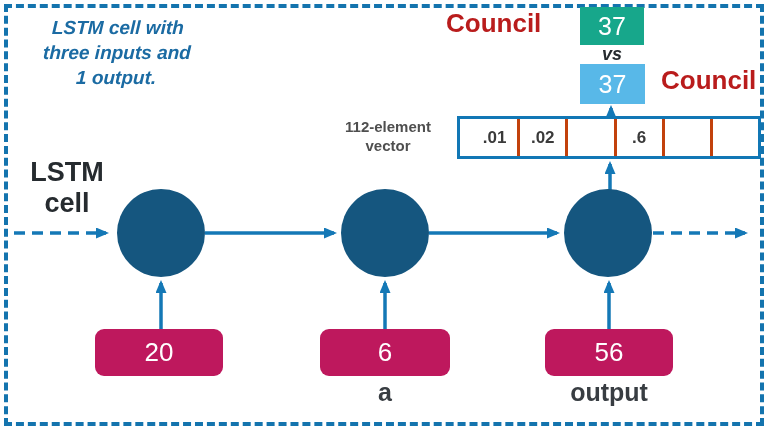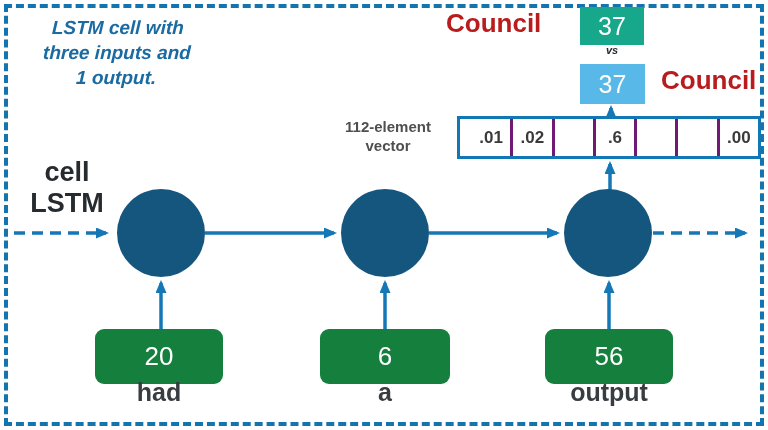--- a/index.html
+++ b/index.html
@@ -24,50 +24,50 @@
   }
   #council-left{left:446px;top:8px;width:110px;}
   #council-right{left:661px;top:65px;width:110px;}
   #pred-box{
     left:580px;top:7px;width:64px;height:38px;background:#17a78b;
     color:#fff;font-size:25px;font-weight:400;
     display:flex;align-items:center;justify-content:center;
   }
   #vs{
     left:580px;top:44px;width:64px;text-align:center;
-    font-size:11px;font-weight:700;font-style:italic;color:#262b2f;
+    font-size:18px;font-weight:700;font-style:italic;color:#262b2f;
   }
   #actual-box{
     left:580px;top:64px;width:65px;height:40px;background:#58b8e8;
     color:#fff;font-size:25px;
     display:flex;align-items:center;justify-content:center;
   }
   
   #vector-label{
     left:326px;top:117px;width:124px;text-align:center;
     color:#4f4f4f;font-size:15px;font-weight:600;line-height:19px;
   }
   #vector{
     left:457px;top:116px;width:304px;height:43px;box-sizing:border-box;
     border:3px solid #1177b5;display:flex;background:#fff;
   }
   .vcell{
     flex:1;display:flex;align-items:center;justify-content:center;
     font-size:17px;font-weight:700;color:#3a3a3a;
-    border-left:3px solid #701a75;
+    border-left:3px solid #c2410c;
   }
   .vcell:first-child{border-left:none;padding-left:12px;}
   
   #lstm-label{
     left:22px;top:157px;width:90px;text-align:center;
     color:#262b2f;font-size:27px;font-weight:600;line-height:31px;
   }
   
   .inbox{
-    top:329px;height:55px;background:#15803d;border-radius:9px;
+    top:329px;height:47px;background:#be185d;border-radius:9px;
     color:#fff;font-size:26px;
     display:flex;align-items:center;justify-content:center;
   }
   #inbox-0{left:95px;width:128px;}
   #inbox-1{left:320px;width:130px;}
   #inbox-2{left:545px;width:128px;}
   .word{
     top:378px;text-align:center;color:#383d42;font-size:25px;font-weight:600;
   }
   #word-0{left:95px;width:128px;}
@@ -118,29 +118,27 @@
     <div>112-element</div>
     <div>vector</div>
   </div>
   <div id="vector" class="abs">
     <div class="vcell">.01</div>
     <div class="vcell">.02</div>
     <div class="vcell"></div>
     <div class="vcell">.6</div>
     <div class="vcell"></div>
     <div class="vcell"></div>
-    <div class="vcell">.00</div>
   </div>
 
   <div id="lstm-label" class="abs">
+    <div>LSTM</div>
     <div>cell</div>
-    <div>LSTM</div>
   </div>
 
   <div id="inbox-0" class="abs inbox">20</div>
   <div id="inbox-1" class="abs inbox">6</div>
   <div id="inbox-2" class="abs inbox">56</div>
 
-  <div id="word-0" class="abs word">had</div>
   <div id="word-1" class="abs word">a</div>
   <div id="word-2" class="abs word">output</div>
 
 </div>
 
 </body></html>

